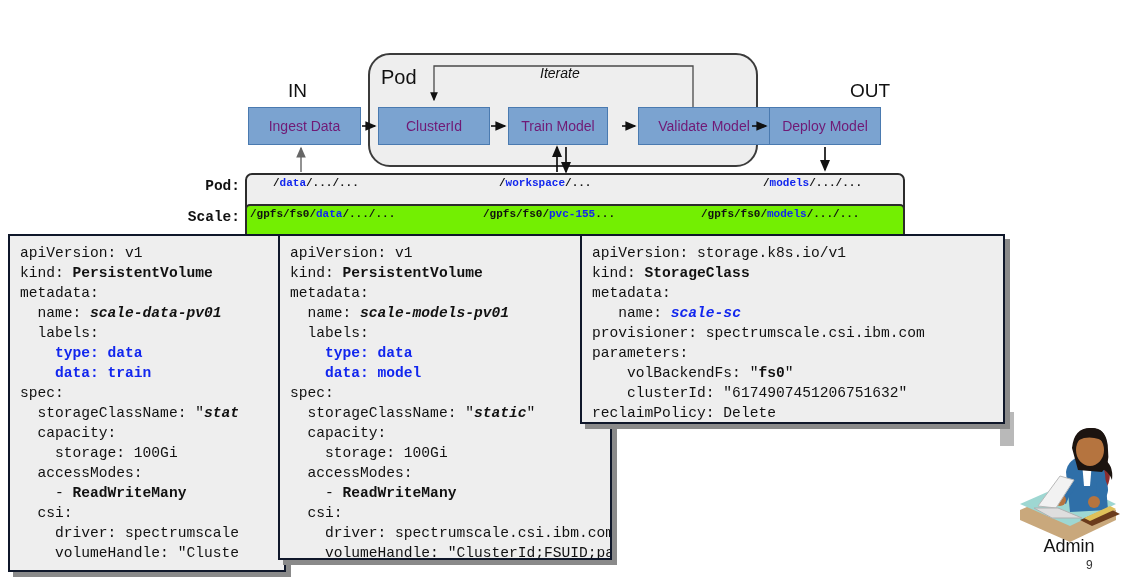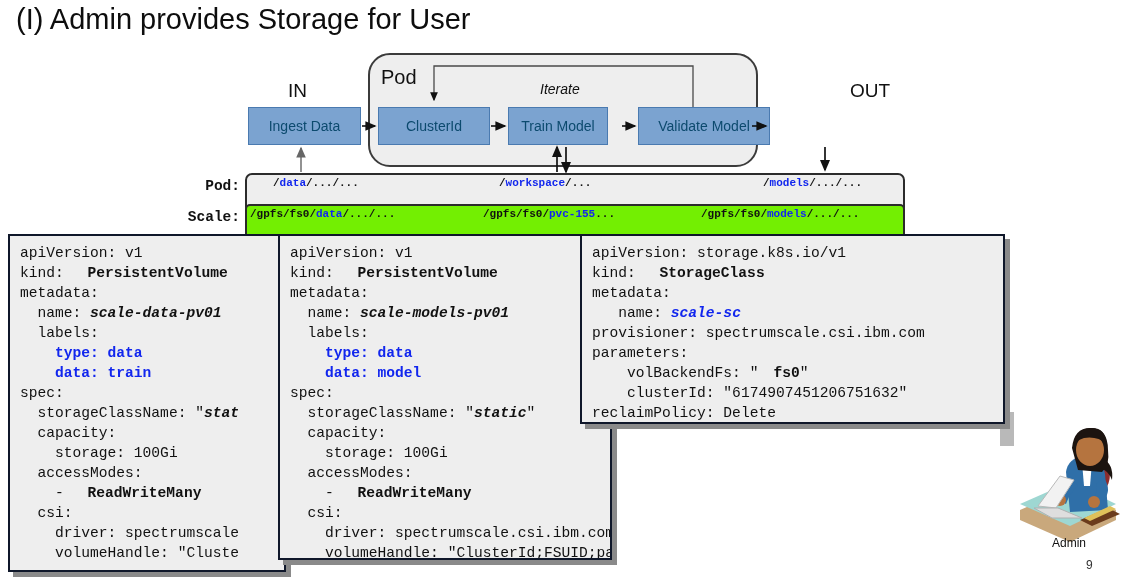--- a/index.html
+++ b/index.html
@@ -21,27 +21,27 @@
 
   
   .pod-box{
     position:absolute;left:368px;top:53px;width:386px;height:110px;
     border:2px solid #3b3b3b;border-radius:22px;background:#eeeeee;
   }
   .pod-label{
     position:absolute;left:381px;top:66px;font-size:20px;color:#111;
   }
   .iterate-label{
-    position:absolute;left:540px;top:65px;font-size:14px;font-style:italic;color:#111;margin-top:16px;
+    position:absolute;left:540px;top:65px;font-size:14px;font-style:italic;color:#111;
   }
   .stage{
     position:absolute;height:38px;
     background:#7BA3D0;border:1px solid #4a7ab0;
     display:flex;align-items:center;justify-content:center;
-    font-size:14px;color:#0c4a6e;box-sizing:border-box;
+    font-size:14px;color:#701a75;box-sizing:border-box;
   }
   #stage-ingest  {left:248px;top:107px;width:113px;}
   #stage-transform{left:378px;top:107px;width:112px;}
   #stage-train   {left:508px;top:107px;width:100px;}
   #stage-validate{left:638px;top:107px;width:132px;}
   #stage-deploy  {left:769px;top:107px;width:112px;}
 
   .io-label{position:absolute;font-size:19px;color:#111;}
   #label-in {left:288px;top:80px;}
   #label-out{left:850px;top:80px;}
@@ -73,54 +73,54 @@
     position:absolute;background:#eeeeee;border:2px solid #0f172a;
     box-shadow:5px 5px 0 0 #8a8a8a;
     font-family:"Liberation Mono", monospace;font-size:14.6px;line-height:20px;
     color:#111;overflow:hidden;box-sizing:border-box;padding:7px 0 6px 10px;
     white-space:pre;
   }
   #yaml-pv-data  {left:8px;  top:234px; width:278px; height:338px; z-index:1;}
   #yaml-pv-models{left:278px;top:234px; width:334px; height:326px; z-index:2;}
   #yaml-sc       {left:580px;top:234px; width:425px; height:190px; z-index:3;}
   .yaml .ln{display:block;height:20px;white-space:pre;}
-  .b{font-weight:bold;margin-left:15px;}
+  .b{font-weight:bold;}
   .bi{font-weight:bold;font-style:italic;}
   .bl{color:#1126ee;font-weight:bold;}
   .bli{color:#1126ee;font-weight:bold;font-style:italic;}
 
   
   #admin-wrap{position:absolute;left:1012px;top:414px;width:114px;height:160px;}
   #admin-label{
     position:absolute;left:1012px;top:536px;width:114px;text-align:center;
-    font-size:12px;color:#111;
+    font-size:18px;color:#111;
   }
   #page-number{
     position:absolute;left:1086px;top:558px;font-size:12px;color:#333;
   }
   #gray-tab{position:absolute;left:1000px;top:412px;width:14px;height:34px;background:#b9b9b9;}
 </style>
 </head>
 <body>
 
 <div class="page">
 
-  <div id="page-title">(I) Admin provides Storage for User</div>
 
   <div class="pod-box"></div>
   <div class="pod-label">Pod</div>
   <div class="iterate-label">Iterate</div>
 
   <div class="io-label" id="label-in">IN</div>
   <div class="io-label" id="label-out">OUT</div>
 
   <div class="stage" id="stage-ingest">Ingest Data</div>
   <div class="stage" id="stage-transform">ClusterId</div>
   <div class="stage" id="stage-train">Train Model</div>
   <div class="stage" id="stage-validate">Validate Model</div>
+  <div class="stage" id="stage-deploy">Deploy Model</div>
 
   <svg class="overlay">
     <defs>
       <marker id="ah" markerWidth="7" markerHeight="7" refX="6" refY="3" orient="auto">
         <path d="M0,0 L7,3 L0,6 z" fill="#111"></path>
       </marker>
       <marker id="ahg" markerWidth="7" markerHeight="7" refX="6" refY="3" orient="auto">
         <path d="M0,0 L7,3 L0,6 z" fill="#666"></path>
       </marker>
     </defs>

